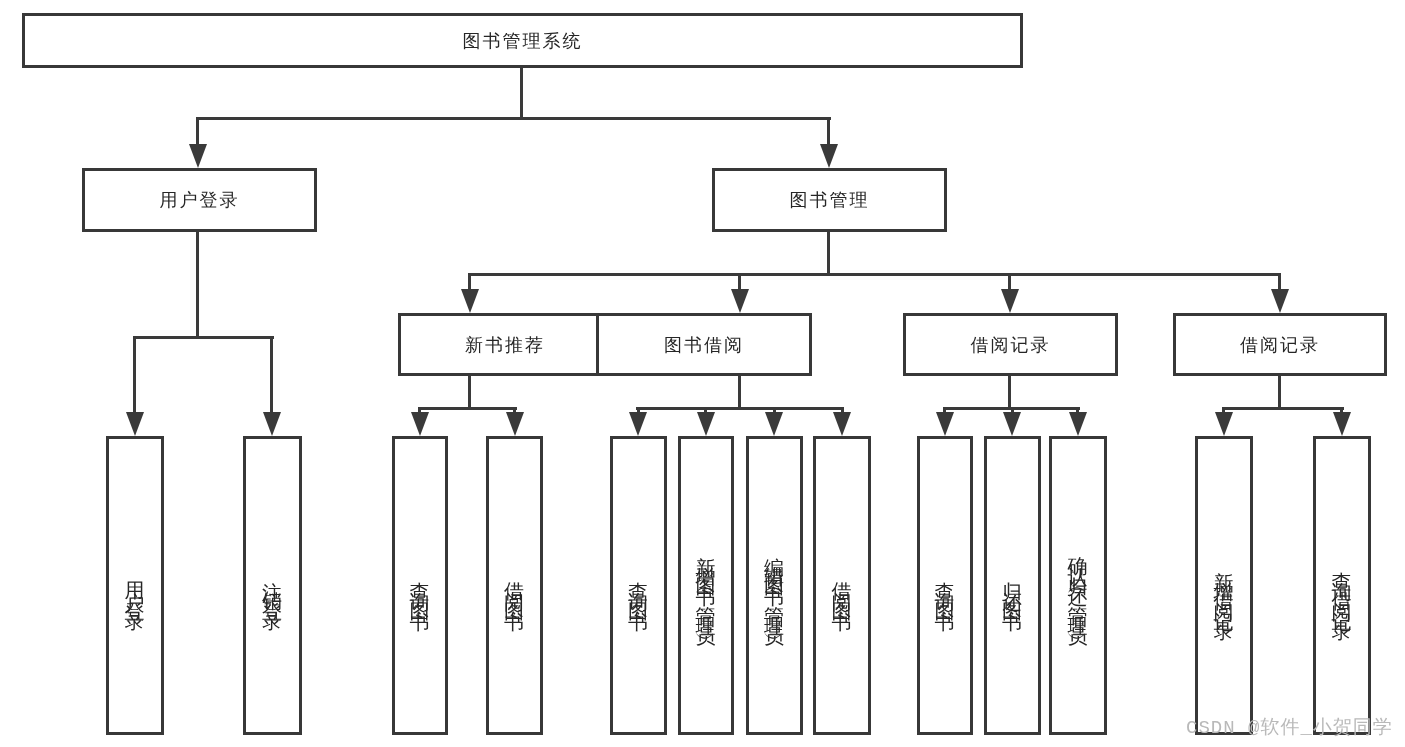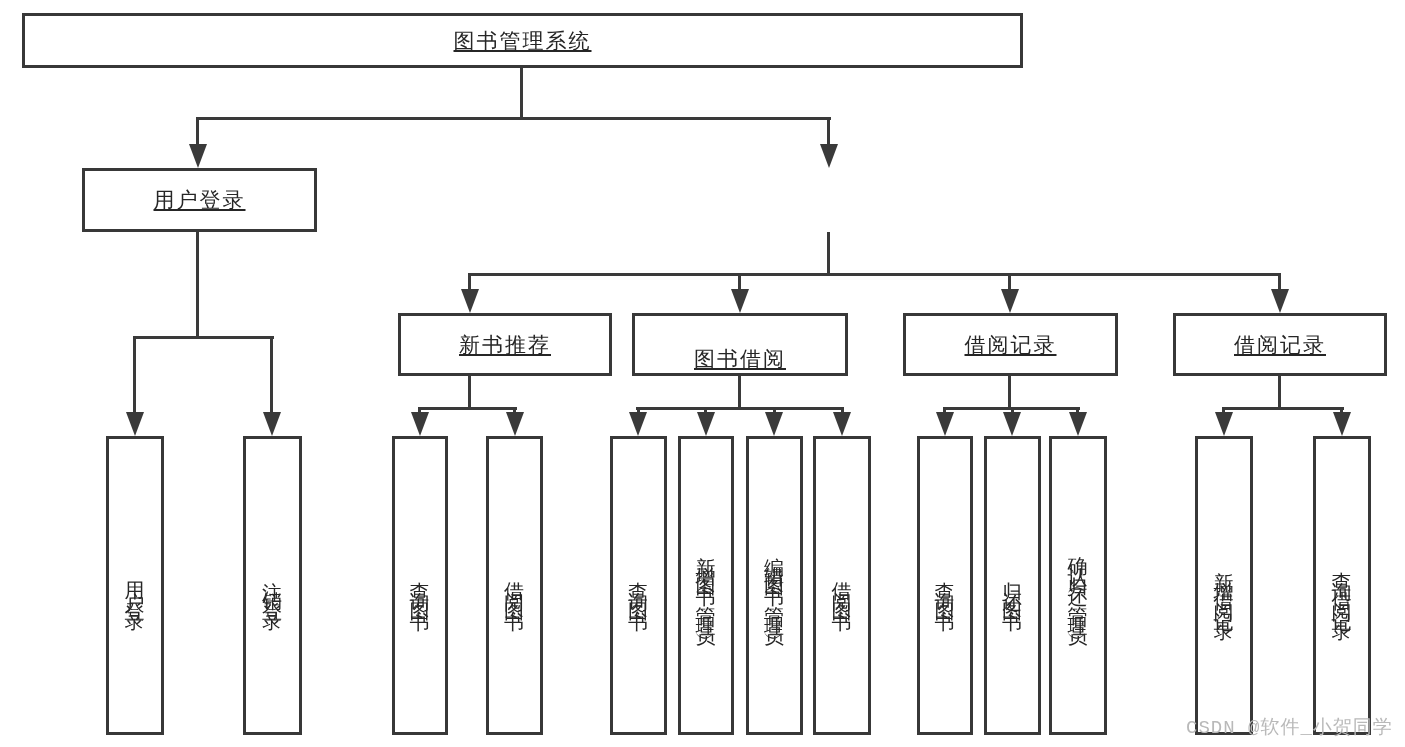--- a/index.html
+++ b/index.html
@@ -4,21 +4,21 @@
 <style>
   html,body { margin:0; padding:0; background:#ffffff; }
   .stage {
     position:relative; width:1405px; height:747px; background:#ffffff;
     font-family:"Liberation Sans", sans-serif; color:#262626; overflow:hidden;
   }
   .box {
     position:absolute; border:3px solid #383838; background:#ffffff;
     display:flex; align-items:center; justify-content:center; box-sizing:border-box;
   }
-  .hlabel { font-size:21px; letter-spacing:2px; white-space:nowrap; color:#262626;text-decoration:underline; }
+  .hlabel { font-size:18px; letter-spacing:2px; white-space:nowrap; color:#262626; }
   .vtext {
     writing-mode:vertical-rl; text-orientation:mixed;
     font-size:20px; letter-spacing:10px; line-height:1; color:#262626; white-space:nowrap;
   }
   .line { position:absolute; background:#3a3a3a; }
   .arrow {
     position:absolute; width:0; height:0;
     border-left:9px solid transparent; border-right:9px solid transparent;
     border-top:24px solid #3a3a3a;
   }
@@ -91,25 +91,28 @@
   <div class="line" style="left:1340px; top:407px; width:3px; height:10px;"></div>
   <div class="arrow" style="left:1333px; top:412px;"></div>
 
   <div class="box" style="left:22px; top:13px; width:1001px; height:55px;">
     <span class="hlabel">图书管理系统</span>
   </div>
 
   <div class="box" style="left:82px; top:168px; width:235px; height:64px;">
     <span class="hlabel">用户登录</span>
   </div>
+  <div class="box" style="left:712px; top:168px; width:235px; height:64px;">
+    <span class="hlabel">图书管理</span>
+  </div>
 
   <div class="box" style="left:363px; top:313px; width:214px; height:63px;margin-left:35px;">
     <span class="hlabel">新书推荐</span>
   </div>
-  <div class="box" style="left:632px; top:313px; width:216px; height:63px;align-items:flex-end;">
+  <div class="box" style="left:596px; top:313px; width:216px; height:63px;">
     <span class="hlabel">图书借阅</span>
   </div>
   <div class="box" style="left:903px; top:313px; width:215px; height:63px;">
     <span class="hlabel">借阅记录</span>
   </div>
   <div class="box" style="left:1173px; top:313px; width:214px; height:63px;">
     <span class="hlabel">借阅记录</span>
   </div>
 
   <div class="box leaf" style="left:106px; top:436px; width:58px; height:299px;">

